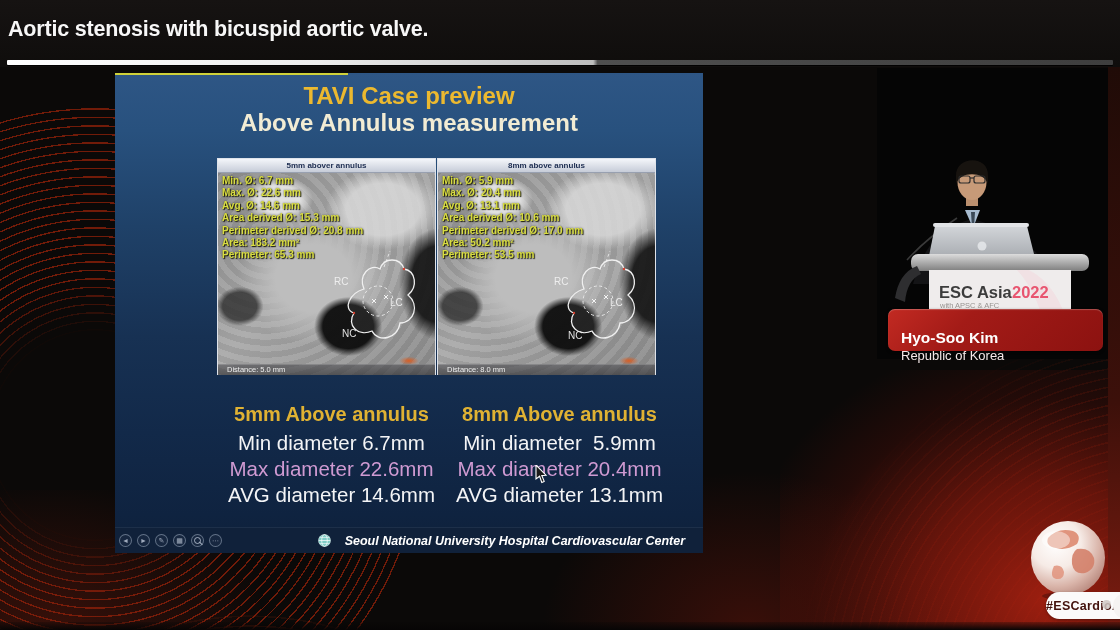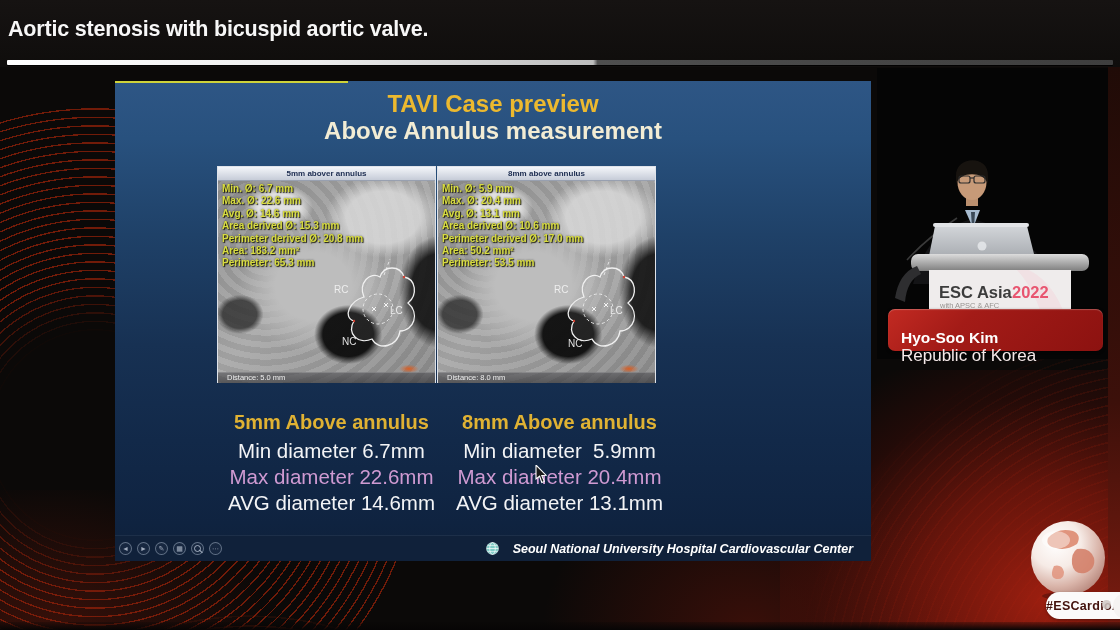--- a/index.html
+++ b/index.html
@@ -31,22 +31,22 @@
     background:linear-gradient(180deg,rgba(8,6,6,.25),#070505);}
   
   .topbar{position:absolute;left:0;top:0;width:100%;height:67px;z-index:3;
     background:linear-gradient(180deg,#161312,#0f0d0c);}
   .session-title{position:absolute;left:8px;top:17px;color:#f7f7f7;font-size:21.5px;
     font-weight:bold;letter-spacing:-0.2px;}
   .progress{position:absolute;left:7px;top:60px;width:1106px;height:5px;border-radius:1px;
     background:linear-gradient(90deg,#ffffff 0,#ededed 28%,#bdbdbd 53%,#4f4f4f 53.4%,#3e3e3e 100%);
     box-shadow:0 1px 0 rgba(0,0,0,.85);}
   
-  .slide{position:absolute;left:115px;top:73px;width:756px;height:480px;z-index:2;
-    background:linear-gradient(180deg,#2e5685 0%,#28517e 12%,#1f4168 32%,#173153 55%,#122949 75%,#0f2340 92%,#0e2039 100%);margin-top:8px;}
+  .slide{position:absolute;left:115px;top:73px;width:588px;height:480px;z-index:2;
+    background:linear-gradient(180deg,#2e5685 0%,#28517e 12%,#1f4168 32%,#173153 55%,#122949 75%,#0f2340 92%,#0e2039 100%);}
   .yellow-line{position:absolute;left:0;top:0;width:233px;height:2px;background:#cfd23a;}
   .slide-title1{margin:0;padding-top:9px;text-align:center;color:#ecb92f;font-size:24px;
     font-weight:bold;line-height:27px;}
   .slide-title2{margin:0;text-align:center;color:#f2ecd4;font-size:24px;font-weight:bold;line-height:27px;}
   
   .panel{position:absolute;top:85px;width:219px;height:217px;box-sizing:border-box;
     border:1px solid #dfe3ea;background:#999;}
   .panel.p-left{left:102px;}
   .panel.p-right{left:322px;}
   .panel-header{height:13px;display:flex;align-items:center;justify-content:center;
@@ -90,21 +90,21 @@
     color:#ffffff;font-size:12.5px;font-weight:bold;font-style:italic;}
   
   .cursor{position:absolute;left:535px;top:465px;z-index:6;}
   
   .video{position:absolute;left:877px;top:68px;width:231px;height:291px;background:#000;z-index:2;}
   .name-banner{position:absolute;left:11px;top:241px;width:215px;height:42px;box-sizing:border-box;
     border-radius:7px;padding:19px 0 0 13px;
     background:linear-gradient(135deg,#c22a22 0%,#a31b17 35%,#8c1210 100%);
     box-shadow:inset 0 1px 1px rgba(255,255,255,.25),0 1px 3px rgba(0,0,0,.5);}
   .sp-name{color:#fff;font-size:15.5px;font-weight:bold;line-height:19px;}
-  .sp-country{color:#f4e8e8;font-size:17px;line-height:17px;}
+  .sp-country{color:#f4e8e8;font-size:13px;line-height:17px;}
   
   .globe-big{position:absolute;left:1028px;top:520px;z-index:3;}
   .hashtag{position:absolute;left:1002px;top:592px;width:97px;height:27px;z-index:4;
     background:#fbfafa;border-radius:14px;display:flex;align-items:center;justify-content:center;
     color:#43120d;font-weight:bold;font-size:12.5px;letter-spacing:.3px;
     box-shadow:0 1px 3px rgba(0,0,0,.35);margin-left:44px;}
   .dot{position:absolute;left:1102px;top:600px;width:9px;height:9px;border-radius:50%;
     background:#cfc7c3;opacity:.85;z-index:4;}
   .pill-edge{position:absolute;left:1113px;top:593px;width:14px;height:26px;
     border-radius:13px 0 0 13px;background:#f5f3f2;z-index:4;}

